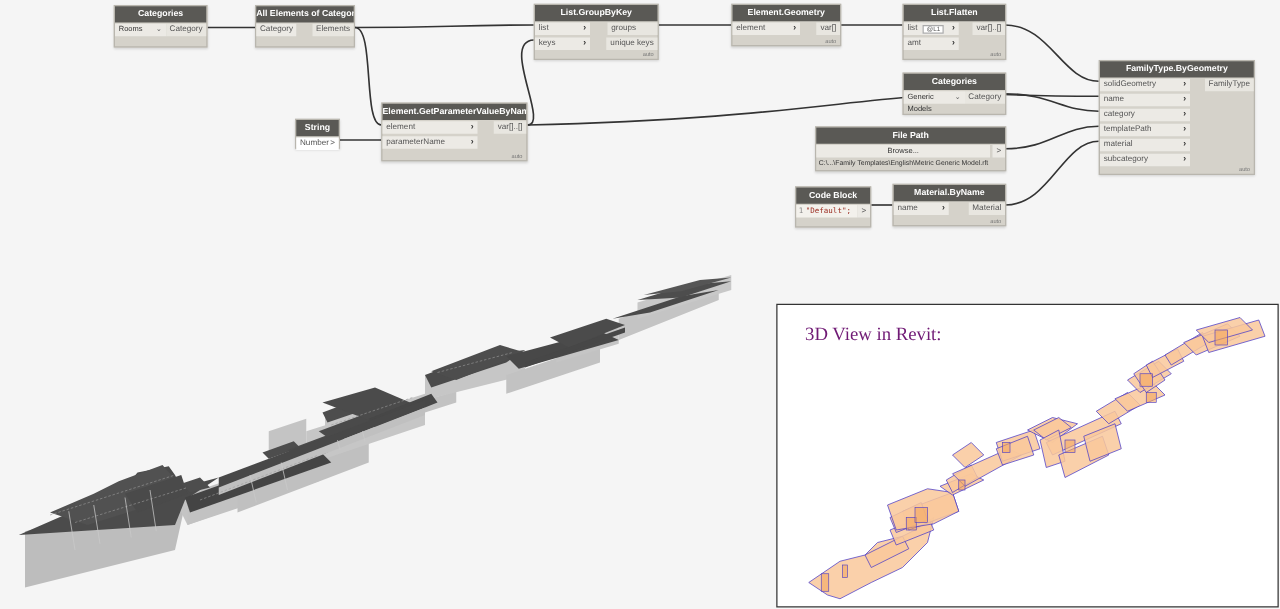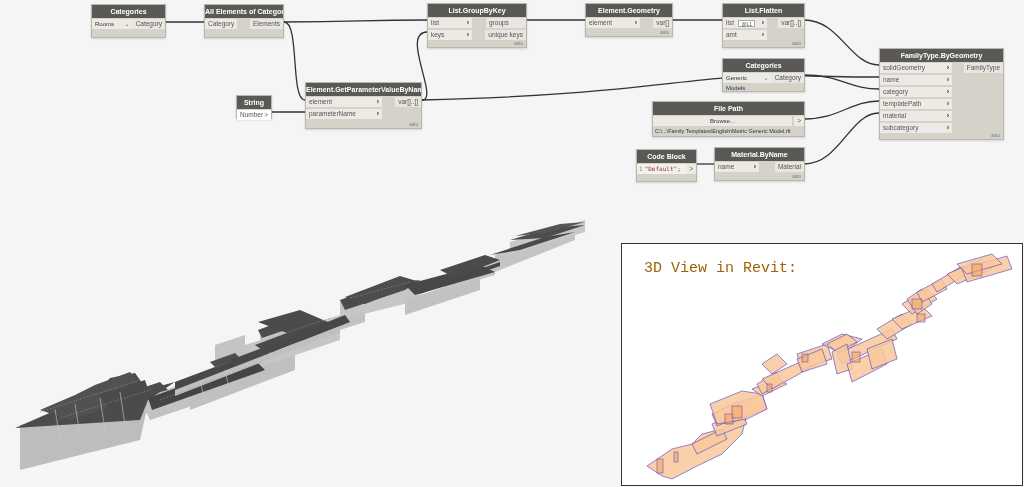--- a/index.html
+++ b/index.html
@@ -21,21 +21,21 @@
   .dropdown { font-size: 6px; color: #333; background: #eceae5; height: 10px; line-height: 10px; padding: 0 3px; margin: 1px 0; display: flex; justify-content: space-between; }
   .dropdown .chev { margin-left: 5px; color: #666; }
   .browse { font-size: 6px; color: #333; background: #eceae5; height: 10px; line-height: 10px; text-align: center; margin: 1px 0; }
   .pathtext { font-size: 5.5px; color: #333; padding: 1px 2px; white-space: nowrap; }
   .code { font-family: "DejaVu Sans Mono", monospace; font-size: 6px; background: #f3f1ec; height: 10px; line-height: 10px; padding: 0 2px; margin: 1px 0; }
   .code .ln { color: #888; margin-right: 2px; }
   .code .str { color: #9a2a1f; }
   .stepper { display: inline-block; border: 1px solid #aaa; background: #fff; font-size: 5px; padding: 0 2px; margin-left: 4px; height: 7px; line-height: 6px; }
 
   .revit-box { position: absolute; left: 621px; top: 243px; width: 402px; height: 243px; background: #fff; border: 1px solid #333; }
-  .revit-title { position: absolute; left: 22px; top: 16px; font-size: 15px; color: #a16207; font-family: Liberation Mono, monospace; }
+  .revit-title { position: absolute; left: 22px; top: 16px; font-size: 15px; color: #701a75; font-family: Liberation Serif, serif; }
 </style>
 </head>
 <body>
 
 <div class="canvas"></div>
 
 <svg class="wires" viewBox="0 0 1024 487">
   <g fill="none" stroke="#333" stroke-width="1.3">
     <path d="M166,22 C185,22 185,22 204,22"></path>
     <path d="M284,22 C360,22 360,20 427,20"></path>

